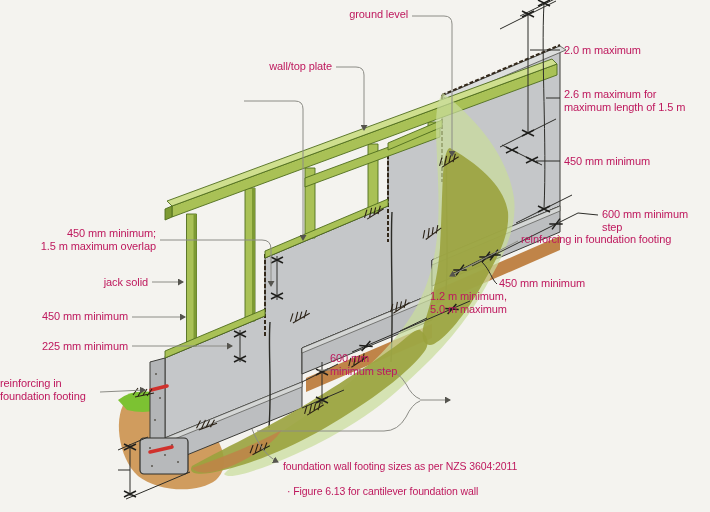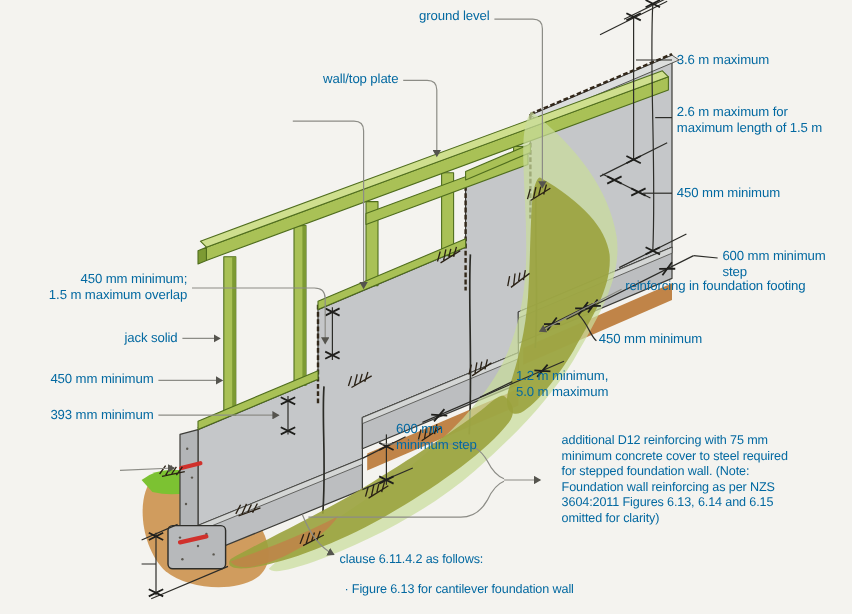--- a/index.html
+++ b/index.html
@@ -1,20 +1,20 @@
 <!DOCTYPE html>
 <html><head>
 <meta charset="utf-8">
 <style>
   html,body{margin:0;padding:0;}
   #stage{
     position:relative;width:710px;height:512px;
     background:#f4f3ef;overflow:hidden;
     font-family:"Liberation Sans","DejaVu Sans",sans-serif;
-    color:#0369a1;
+    color:#be185d;
   }
   #drawing{position:absolute;left:0;top:0;z-index:1;}
   .lbl{
     position:absolute;z-index:2;font-size:11px;line-height:13px;
     white-space:pre-line;letter-spacing:-0.1px;
   }
   .r{text-align:right;}
   .note{white-space:normal;}
   #footnote{font-size:10.5px;line-height:12.5px;}
   #footnote .brow{padding-left:4px;display:block;}
@@ -208,35 +208,36 @@
     <path d="M252,429 C258,444 266,456 278,462" marker-end="url(#ar)"></path>
   </g>
 </svg>
 
 <div class="lbl r" style="left:348px;top:8px;width:60px">ground level</div>
 <div class="lbl r" style="left:254px;top:60px;width:78px">wall/top plate</div>
 <div class="lbl r" style="left:22px;top:227px;width:134px">450 mm minimum;
 1.5 m maximum overlap</div>
 <div class="lbl r" style="left:76px;top:276px;width:72px">jack solid</div>
 <div class="lbl r" style="left:28px;top:310px;width:100px">450 mm minimum</div>
-<div class="lbl r" style="left:28px;top:340px;width:100px">393 mm minimum</div>
+<div class="lbl r" style="left:28px;top:340px;width:100px">225 mm minimum</div>
+<div class="lbl" style="left:0px;top:377px;width:95px">reinforcing in
+foundation footing</div>
 <div class="lbl" style="left:330px;top:352px;width:78px">600 mm
 minimum step</div>
-<div class="lbl" style="left:564px;top:44px;width:110px">3.6 m maximum</div>
+<div class="lbl" style="left:564px;top:44px;width:110px">2.0 m maximum</div>
 <div class="lbl" style="left:564px;top:88px;width:132px">2.6 m maximum for
 maximum length of 1.5 m</div>
 <div class="lbl" style="left:564px;top:155px;width:110px">450 mm minimum</div>
 <div class="lbl" style="left:602px;top:208px;width:108px">600 mm minimum step</div>
 <div class="lbl" style="left:521px;top:233px;width:170px">reinforcing in foundation footing</div>
 <div class="lbl" style="left:499px;top:277px;width:110px">450 mm minimum</div>
-<div class="lbl" style="left:430px;top:308px;width:115px">1.2 m minimum,
+<div class="lbl" style="left:430px;top:290px;width:115px">1.2 m minimum,
 5.0 m maximum</div>
 
-<div class="lbl note" id="d12note" style="left:468px;top:361px">additional D12 reinforcing with 75 mm minimum concrete cover to steel required for stepped foundation wall. (Note: Foundation wall reinforcing as per NZS 3604:2011 Figures 6.13, 6.14 and 6.15 omitted for clarity)</div>
 
 <div class="lbl" id="footnote" style="left:283px;top:447px;width:250px">
-  <span style="display:block">clause 6.11.4.2 as follows:</span>
+  <span style="display:block">foundation wall footing sizes as per NZS 3604:2011</span>
   <span class="brow">· Figure 6.13 for cantilever foundation wall</span>
   
   
 </div>
 
 </div>
 
 </body></html>

